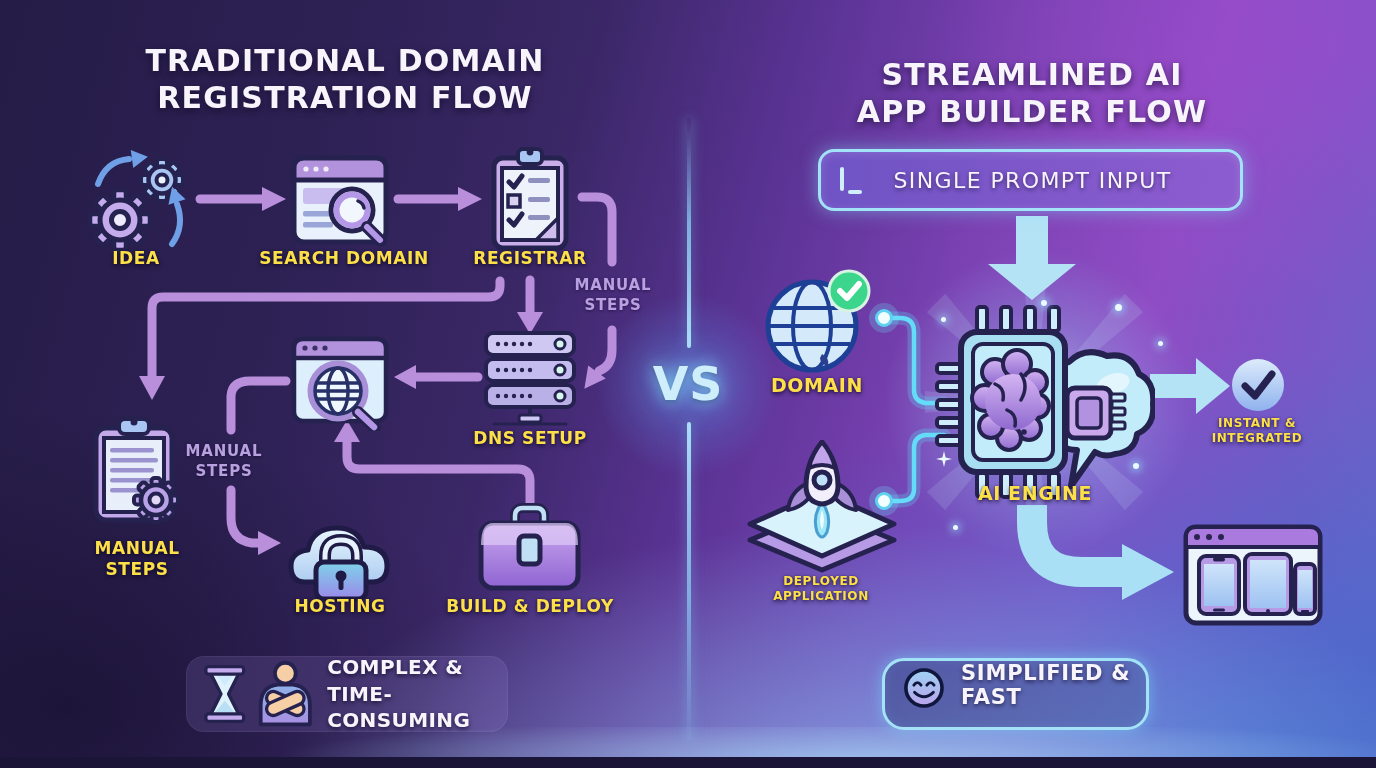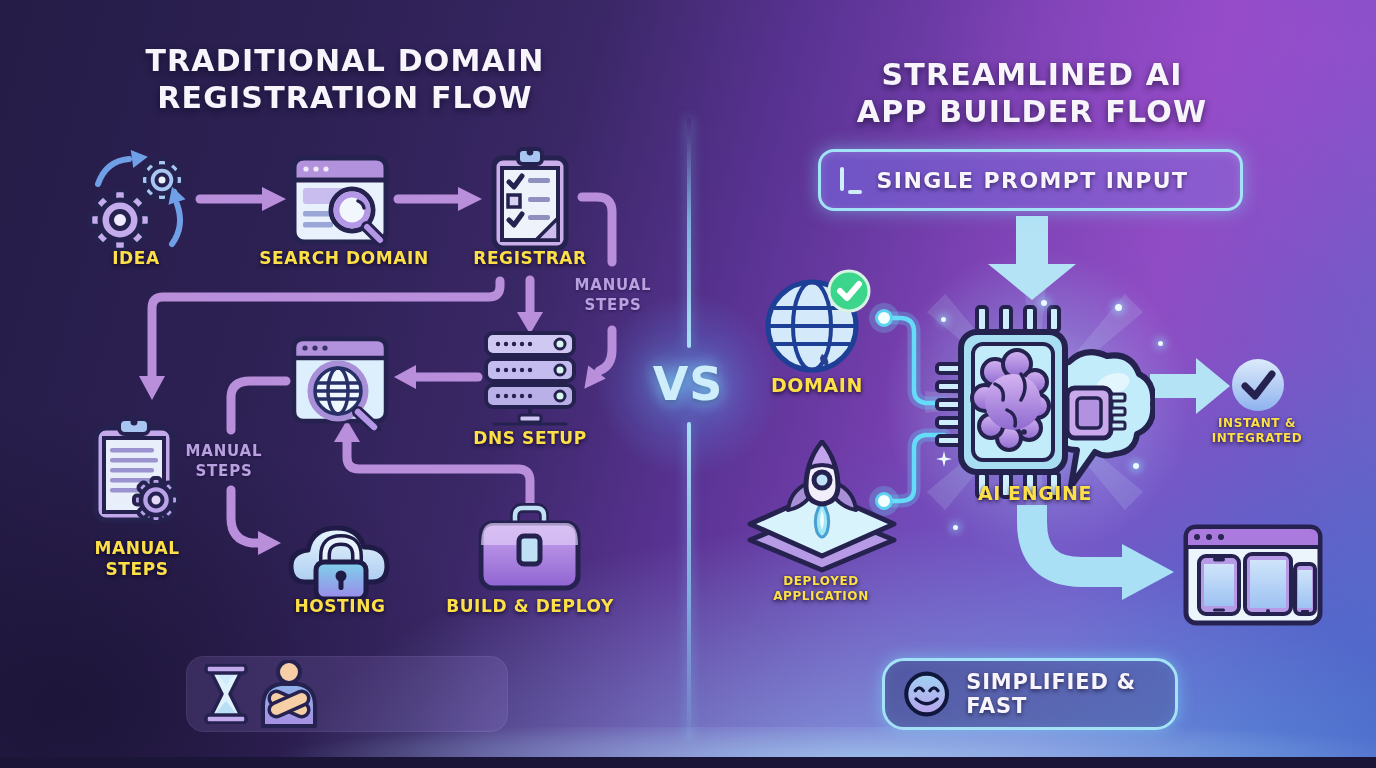--- a/index.html
+++ b/index.html
@@ -33,33 +33,33 @@
     box-shadow:0 0 12px rgba(120,205,248,.55);}
   .div-top{top:118px;height:230px;
     background:linear-gradient(to bottom, rgba(140,215,248,0), rgba(140,215,248,.75) 45%, rgba(175,232,252,.95));}
   .div-bot{top:422px;height:318px;
     background:linear-gradient(to bottom, rgba(175,232,252,.95), rgba(140,215,248,.7) 55%, rgba(140,215,248,.12));}
   .badge-left{position:absolute;left:186px;top:656px;width:322px;height:76px;border-radius:18px;
     background:rgba(168,140,228,0.16);border:1px solid rgba(255,255,255,0.06);
     display:flex;align-items:center;padding:0 0 0 16px;box-sizing:border-box;}
   .badge-left .txt{margin-left:12px;color:#f7f4fc;font-size:20px;font-weight:800;
     letter-spacing:.4px;line-height:1.32;text-shadow:0 2px 4px rgba(12,6,34,.7);}
-  .badge-right{position:absolute;left:882px;top:658px;width:296px;height:72px;border-radius:22px;
+  .badge-right{position:absolute;left:882px;top:658px;width:267px;height:72px;border-radius:22px;
     border:3px solid #a3e3f7;box-sizing:border-box;
     background:linear-gradient(95deg, rgba(52,62,128,0.55), rgba(72,88,152,0.45));
     box-shadow:0 0 16px rgba(120,215,250,.55), inset 0 0 14px rgba(120,215,250,.12);
-    display:flex;align-items:center;padding:0 0 0 18px;}
+    display:flex;padding:0 0 0 18px;}
   .badge-right .txt{margin-left:16px;color:#f7f4fc;font-size:21px;font-weight:800;
     letter-spacing:.8px;text-shadow:0 2px 4px rgba(12,6,34,.6);}
   .prompt-box{position:absolute;left:818px;top:149px;width:425px;height:62px;border-radius:16px;
     border:3px solid #a3e3f7;box-sizing:border-box;
     background:linear-gradient(95deg, rgba(112,86,200,0.92), rgba(140,94,208,0.88));
     box-shadow:0 0 18px rgba(130,220,252,.5), inset 0 2px 10px rgba(255,255,255,.14);
     display:flex;align-items:center;padding:0 14px 0 16px;}
-  .prompt-box .txt{flex:1;text-align:center;color:#f7f4fc;font-size:22px;font-weight:700;
+  .prompt-box .txt{flex:1;text-align:center;color:#f7f4fc;font-size:22px;font-weight:400;
     letter-spacing:1.4px;padding-right:24px;text-shadow:0 2px 4px rgba(12,6,34,.55);}
   .cursor-ic{position:relative;width:26px;height:32px;flex:0 0 auto;}
   .cursor-ic .bar{position:absolute;left:3px;top:3px;width:4px;height:24px;background:#cfeffb;border-radius:2px;}
   .cursor-ic .under{position:absolute;left:11px;bottom:2px;width:14px;height:4px;background:#cfeffb;border-radius:2px;}
   .spk{position:absolute;border-radius:50%;background:#eafaff;box-shadow:0 0 8px 2px rgba(150,230,255,.8);}
   .star{position:absolute;background:#eafaff;
     clip-path:polygon(50% 0,60% 40%,100% 50%,60% 60%,50% 100%,40% 60%,0 50%,40% 40%);
     filter:drop-shadow(0 0 4px rgba(160,235,255,.9));}
   svg{display:block;}
 </style>
@@ -304,20 +304,21 @@
         <linearGradient id="gpr" x1="0" y1="0" x2="0" y2="1">
           <stop offset="0" stop-color="#8fb2ea"></stop>
             <stop offset="1" stop-color="#a88fe2"></stop>
         </linearGradient>
       </defs>
       <circle cx="32" cy="12" r="11" fill="#f6cfa6" stroke="#262250" stroke-width="4"></circle>
       <path d="M6 66 V46 Q6 26 24 24 H40 Q58 26 58 46 V66 Z" fill="url(#gpr)" stroke="#262250" stroke-width="4" stroke-linejoin="round"></path>
       <rect x="-21" y="-7" width="42" height="14" rx="7" transform="translate(32,44) rotate(24)" fill="#f6cfa6" stroke="#262250" stroke-width="3.5"></rect>
       <rect x="-21" y="-7" width="42" height="14" rx="7" transform="translate(32,44) rotate(-24)" fill="#f6cfa6" stroke="#262250" stroke-width="3.5"></rect>
     </svg>
+    <div class="txt" style="width:190px;">COMPLEX &amp; TIME-CONSUMING</div>
   </div>
 
   <div class="divider div-top"></div>
   <div class="divider div-bot"></div>
   <div class="vs">VS</div>
 
   <div class="title" style="left:812px;top:56px;width:440px;">
     <div>STREAMLINED AI</div>
     <div>APP BUILDER FLOW</div>
   </div>

